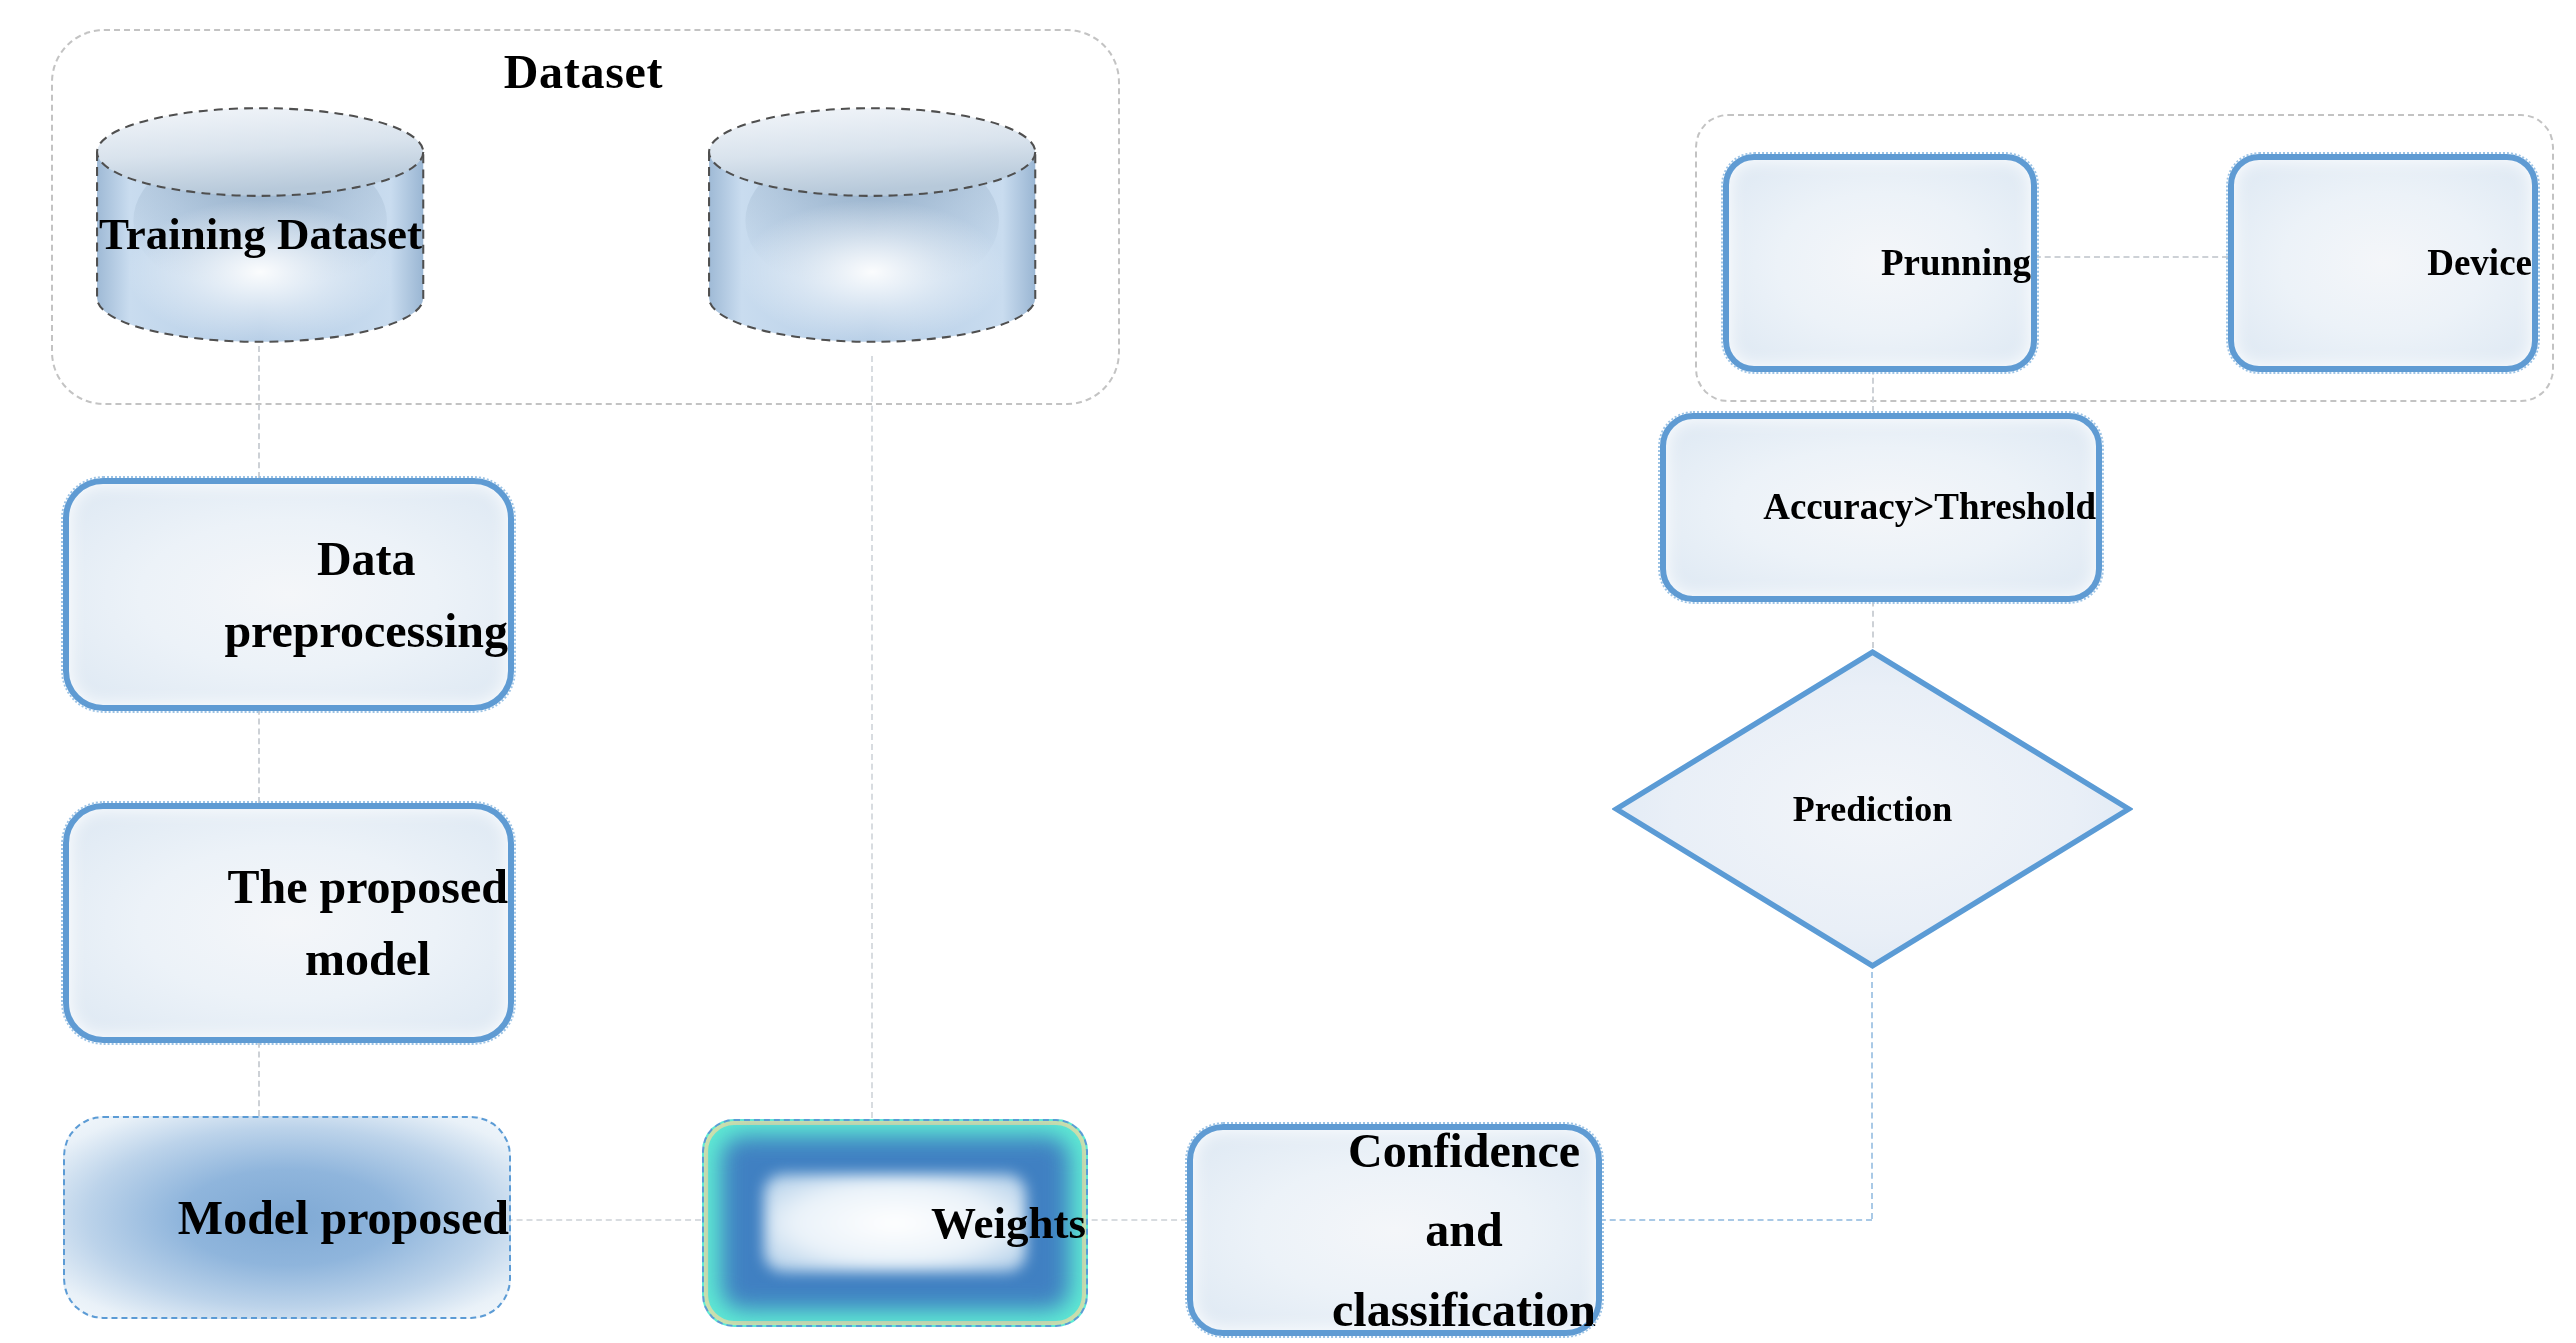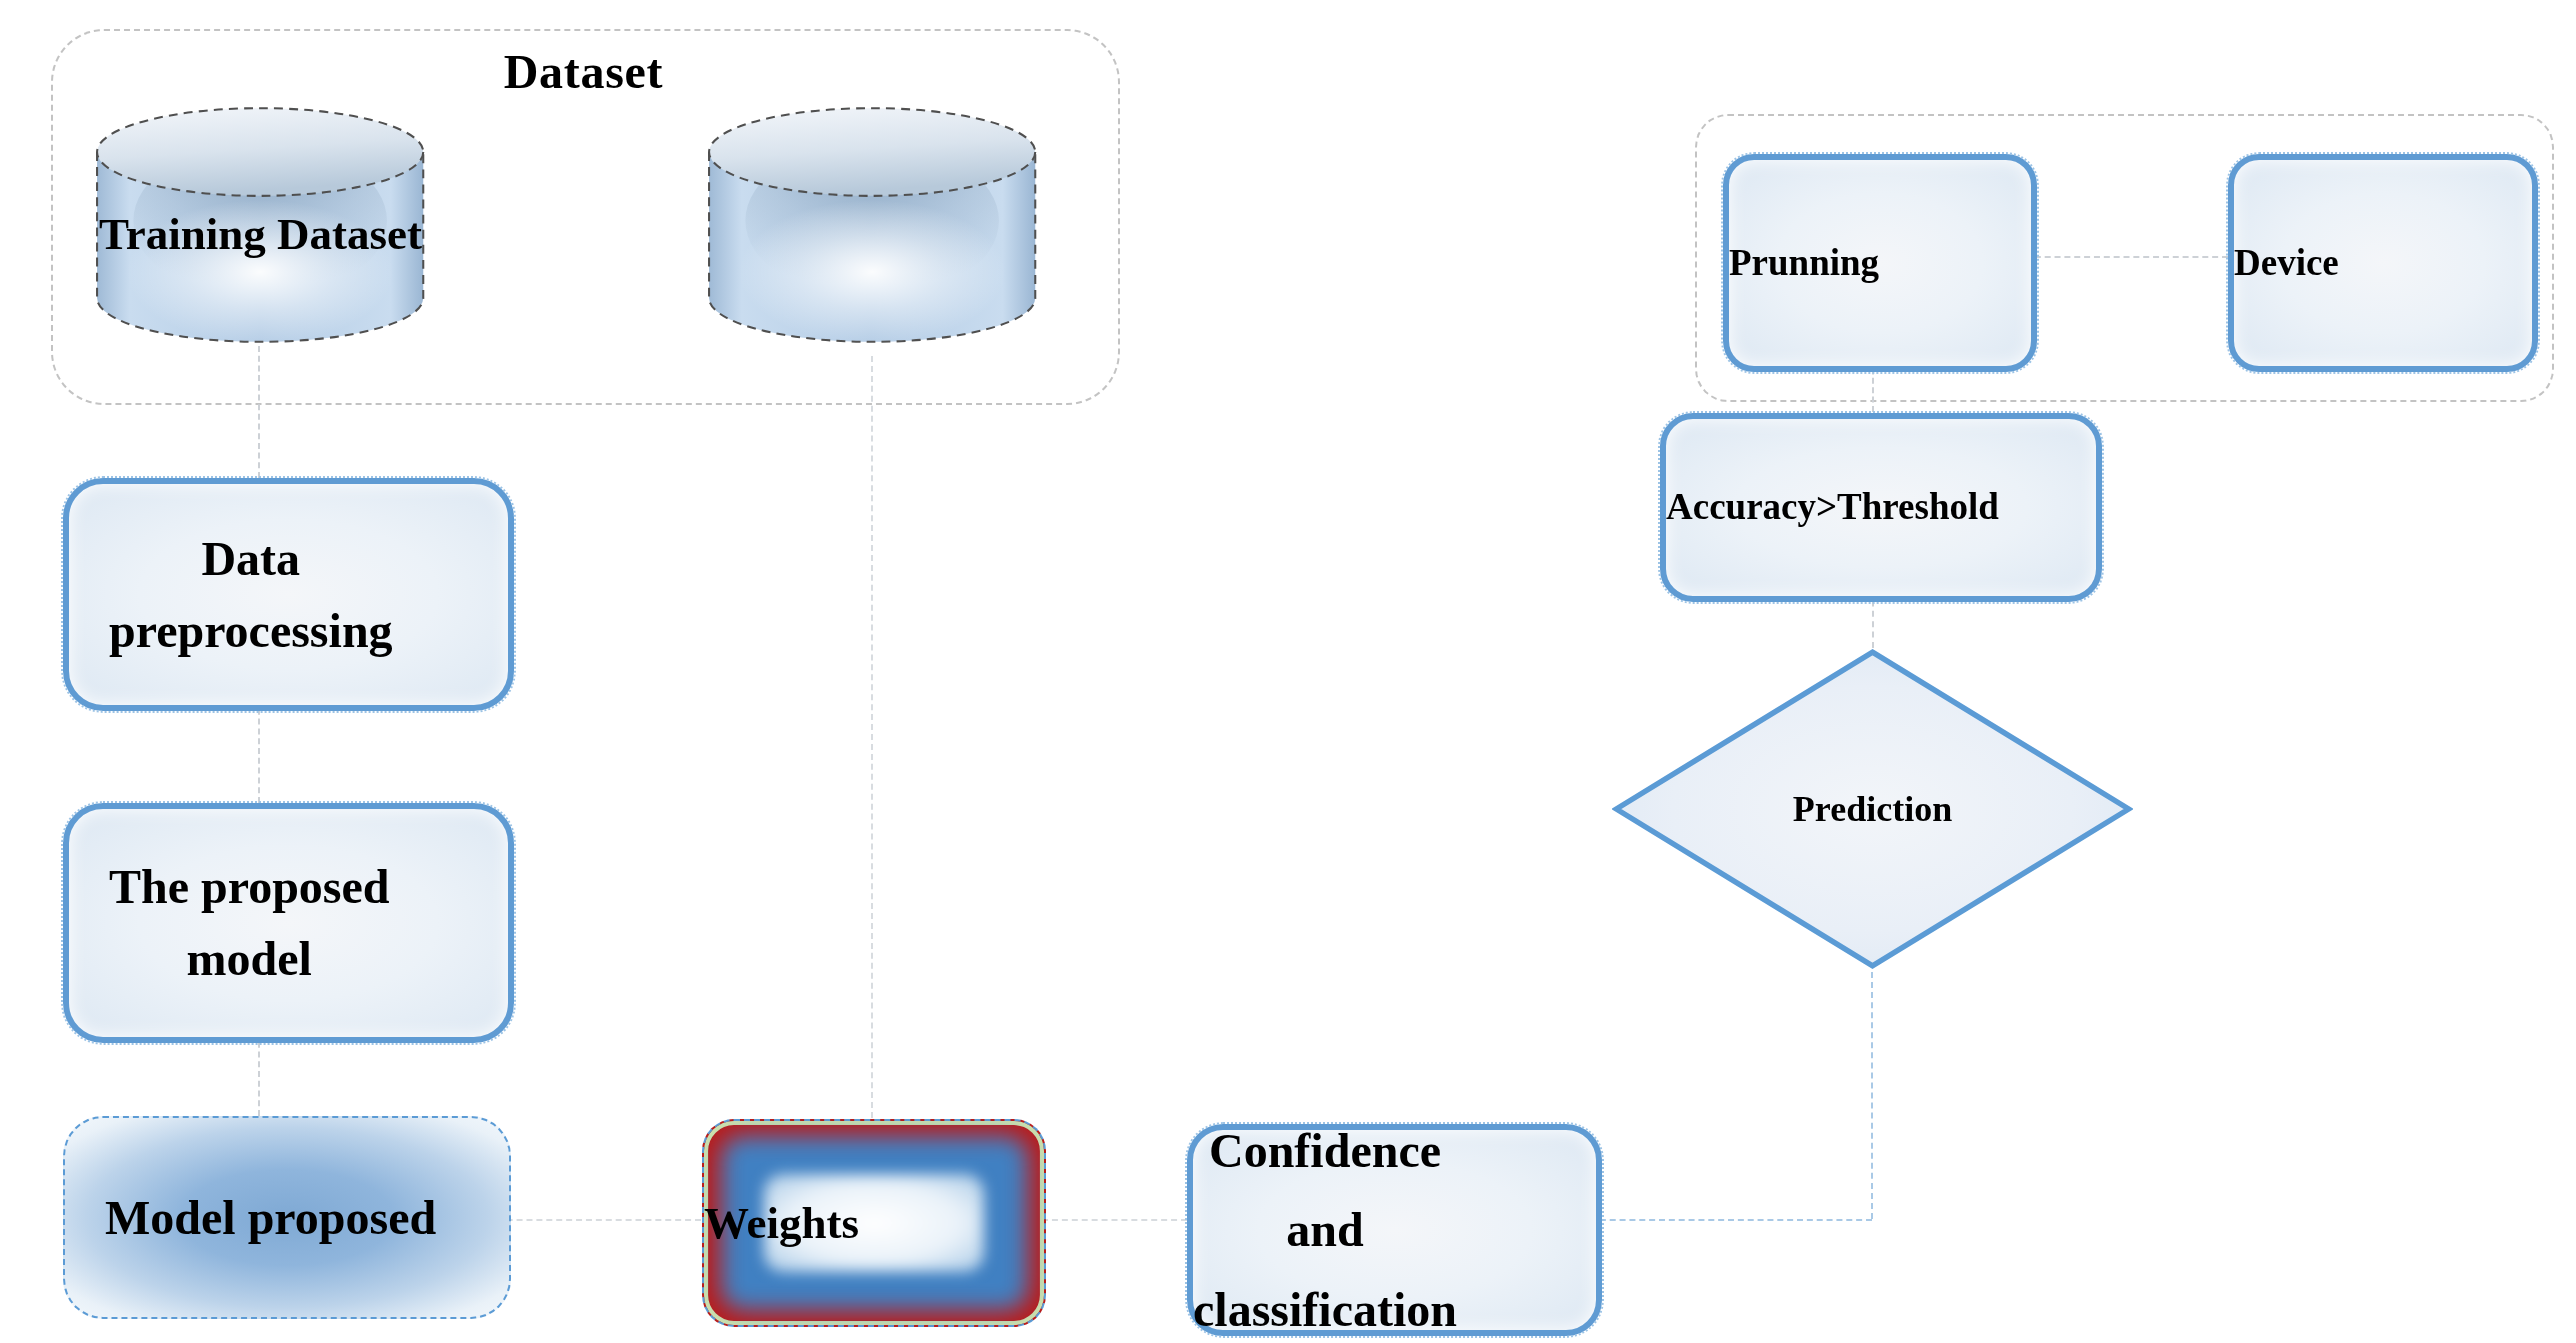--- a/index.html
+++ b/index.html
@@ -29,41 +29,42 @@
   
   .box{
     position:absolute;
     border:6.2px solid #5f9bd3;
     outline:2.1px dotted #9cc3e5;
     outline-offset:-0.7px;
     background:radial-gradient(ellipse at 50% 50%, #f4f6f9 0%, #ecf2f8 48%, #dde8f3 100%);
     box-shadow:inset 0 0 18px #ffffff;
     display:flex;
     align-items:center;
-    justify-content:flex-start;
+    justify-content:flex-end;
     text-align:center;
   }
   .box .lbl{display:block;}
   .fs-left{font-size:48px;line-height:1.5;padding-left:40px;}
   .fs-conf{font-size:48px;line-height:1.66;}
   .fs-right{font-size:37px;line-height:1.2;}
   
   .box-training{
     border:2.7px dashed #5b9bd5;
     outline:none;
     background:radial-gradient(ellipse at 50% 50%, #7fa9d4 0%, #8fb5dc 34%, #bcd3ea 64%, #e9f1f8 87%, #f3f8fc 100%);
     box-shadow:none;
   }
   
   .box-weights{
     border:2.7px dashed #5b9bd5;
     outline:none;
-    background:#b91c1c;
+    background:#5eead4;
     box-shadow:inset 0 0 0 4.1px #cfe2ad;
     overflow:hidden;
+    padding-left:42px;
   }
   .weights-ring{
     position:absolute;
     left:16.5px;right:16.5px;top:15px;bottom:15px;
     border-radius:23px;
     background:#4080c2;
     filter:blur(11px);
   }
   .weights-core{
     position:absolute;

